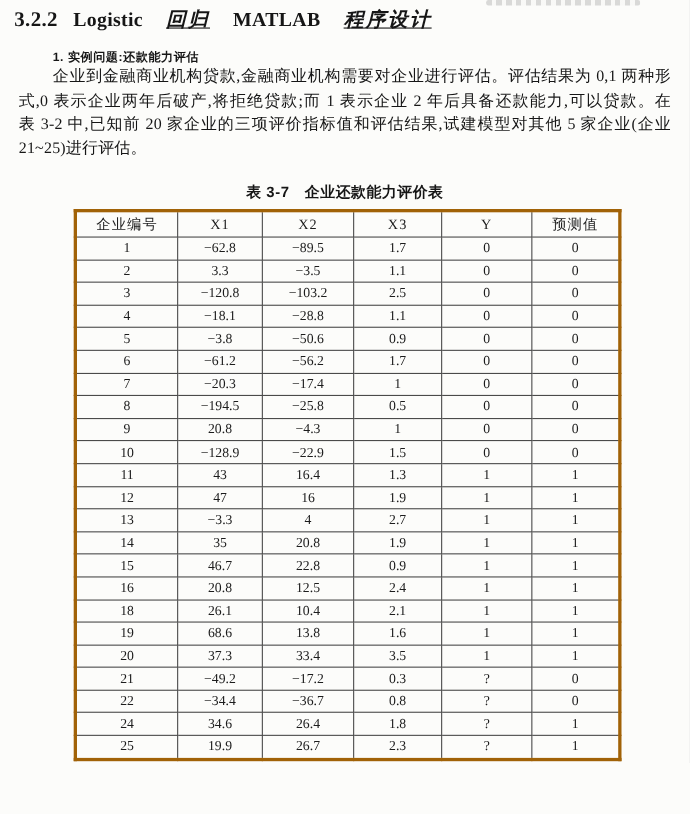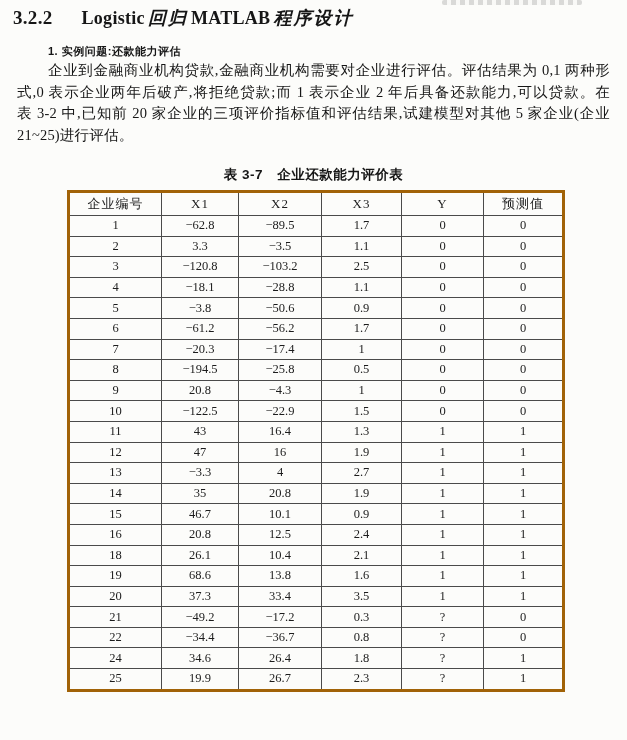--- a/index.html
+++ b/index.html
@@ -14,23 +14,23 @@
   }
   .artifact{
     position:absolute;top:0;right:45px;width:140px;height:5px;
     background:repeating-linear-gradient(90deg, rgba(80,80,80,.45) 0 5px, rgba(190,190,190,.12) 5px 9px);
     opacity:.45;border-radius:2px;
   }
   .title{
     position:absolute;top:6px;left:13px;margin:0;
     font-size:18px;font-weight:bold;letter-spacing:.3px;white-space:nowrap;
   }
-  .title .t-num{font-size:19px;margin-right:26px;}
+  .title .t-num{font-size:19px;margin-right:11px;}
   .title .t-latin{margin:0 3px;}
-  .title .t-cjk{font-style:italic;margin:0 0;letter-spacing:2px;}
+  .title .t-cjk{font-style:italic;margin:0 18px;letter-spacing:2px;text-decoration:underline;}
   .subheading{
     position:absolute;top:44px;left:48px;margin:0;
     font-family:"Liberation Sans", sans-serif;
     font-size:11px;font-weight:bold;letter-spacing:.5px;
   }
   .para{
     position:absolute;top:60px;left:17px;width:593px;
     font-size:14.5px;line-height:21.6px;letter-spacing:.2px;
   }
   .para .line{white-space:normal;}
@@ -165,21 +165,21 @@
         <tr>
           <td>9</td>
           <td>20.8</td>
           <td>−4.3</td>
           <td>1</td>
           <td>0</td>
           <td>0</td>
         </tr>
         <tr>
           <td>10</td>
-          <td>−122.5</td>
+          <td>−128.9</td>
           <td>−22.9</td>
           <td>1.5</td>
           <td>0</td>
           <td>0</td>
         </tr>
         <tr>
           <td>11</td>
           <td>43</td>
           <td>16.4</td>
           <td>1.3</td>
@@ -206,21 +206,21 @@
           <td>14</td>
           <td>35</td>
           <td>20.8</td>
           <td>1.9</td>
           <td>1</td>
           <td>1</td>
         </tr>
         <tr>
           <td>15</td>
           <td>46.7</td>
-          <td>10.1</td>
+          <td>22.8</td>
           <td>0.9</td>
           <td>1</td>
           <td>1</td>
         </tr>
         <tr>
           <td>16</td>
           <td>20.8</td>
           <td>12.5</td>
           <td>2.4</td>
           <td>1</td>

